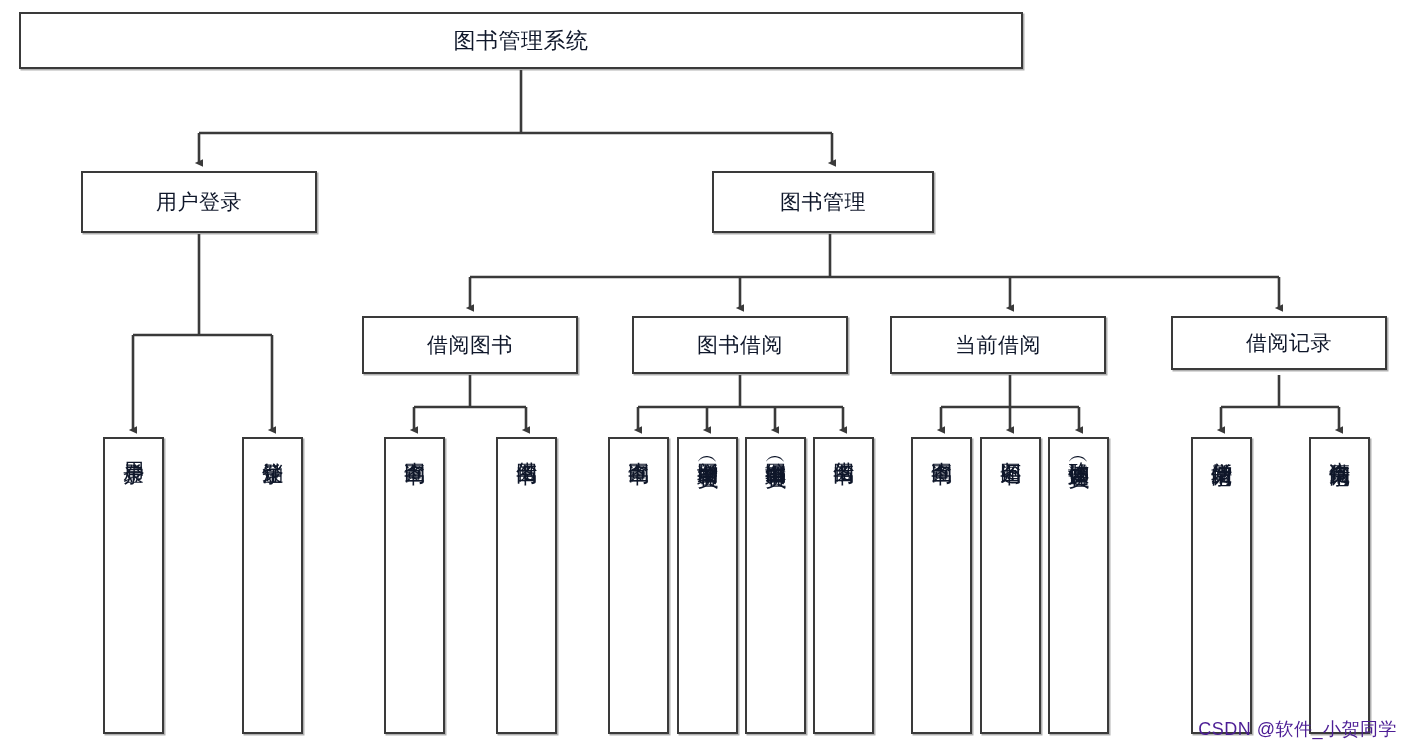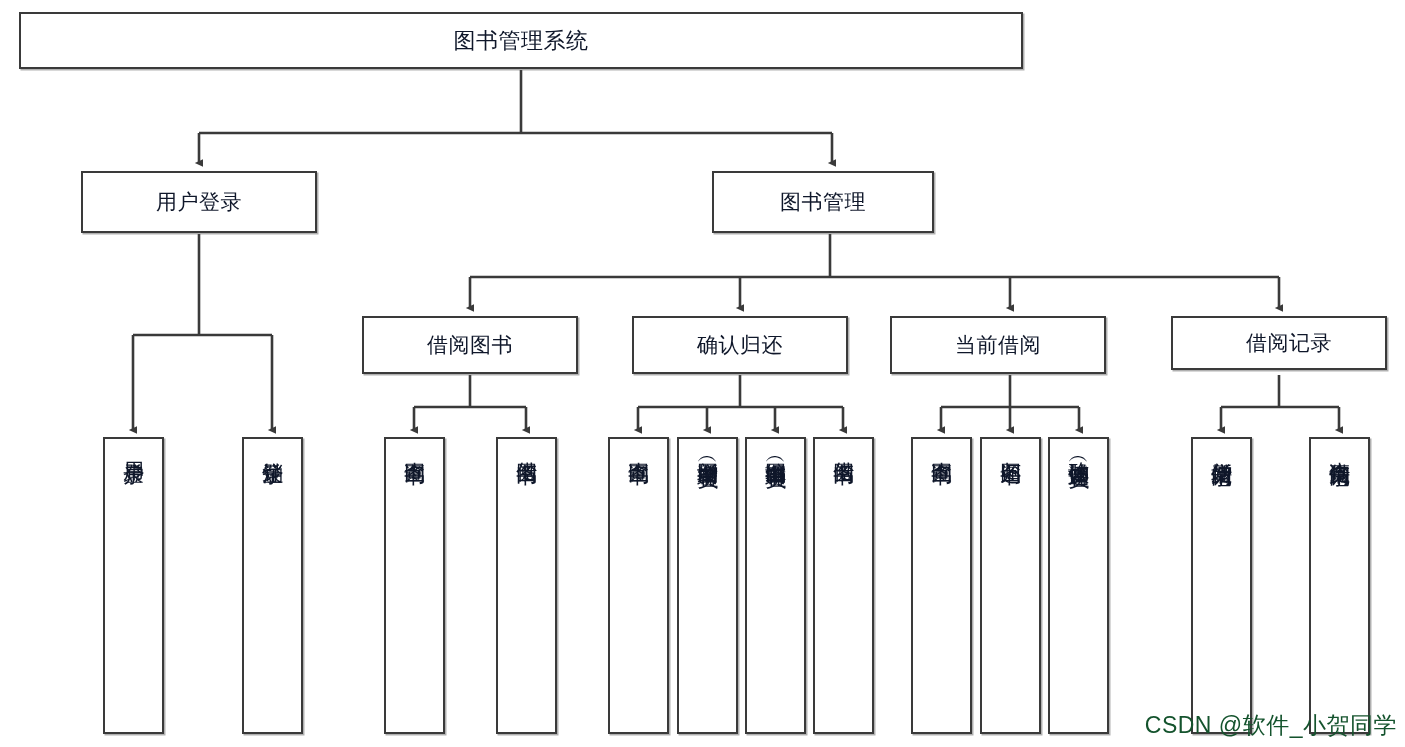--- a/index.html
+++ b/index.html
@@ -59,22 +59,22 @@
     font-size: 21px;
     line-height: 1.25;
     letter-spacing: 1px;
     white-space: normal;
     margin: 0 auto;
   }
   .watermark {
     position: absolute;
     right: 8px;
     bottom: 6px;
-    font-size: 23px;
-    color: #14532d;
+    font-size: 18px;
+    color: #4c1d95;
     letter-spacing: 0.5px;
     white-space: nowrap;
     user-select: none;
   }
 </style>
 </head>
 <body>
 
 <div id="canvas">
 
@@ -136,21 +136,21 @@
     <span class="lbl">用户登录</span>
   </div>
   <div class="node horiz" style="left:712px; top:171px; width:222px; height:62px;">
     <span class="lbl">图书管理</span>
   </div>
 
   <div class="node horiz" style="left:362px; top:316px; width:216px; height:58px;">
     <span class="lbl">借阅图书</span>
   </div>
   <div class="node horiz" style="left:632px; top:316px; width:216px; height:58px;">
-    <span class="lbl">确认归还</span>
+    <span class="lbl">图书借阅</span>
   </div>
   <div class="node horiz" style="left:890px; top:316px; width:216px; height:58px;">
     <span class="lbl">当前借阅</span>
   </div>
   <div class="node horiz" style="left:1171px; top:316px; width:216px; height:54px;padding-left:20px;">
     <span class="lbl">借阅记录</span>
   </div>
 
   <div class="node vert" style="left:103px; top:437px; width:61px; height:297px;">
     <span class="lbl">用户登录</span>

